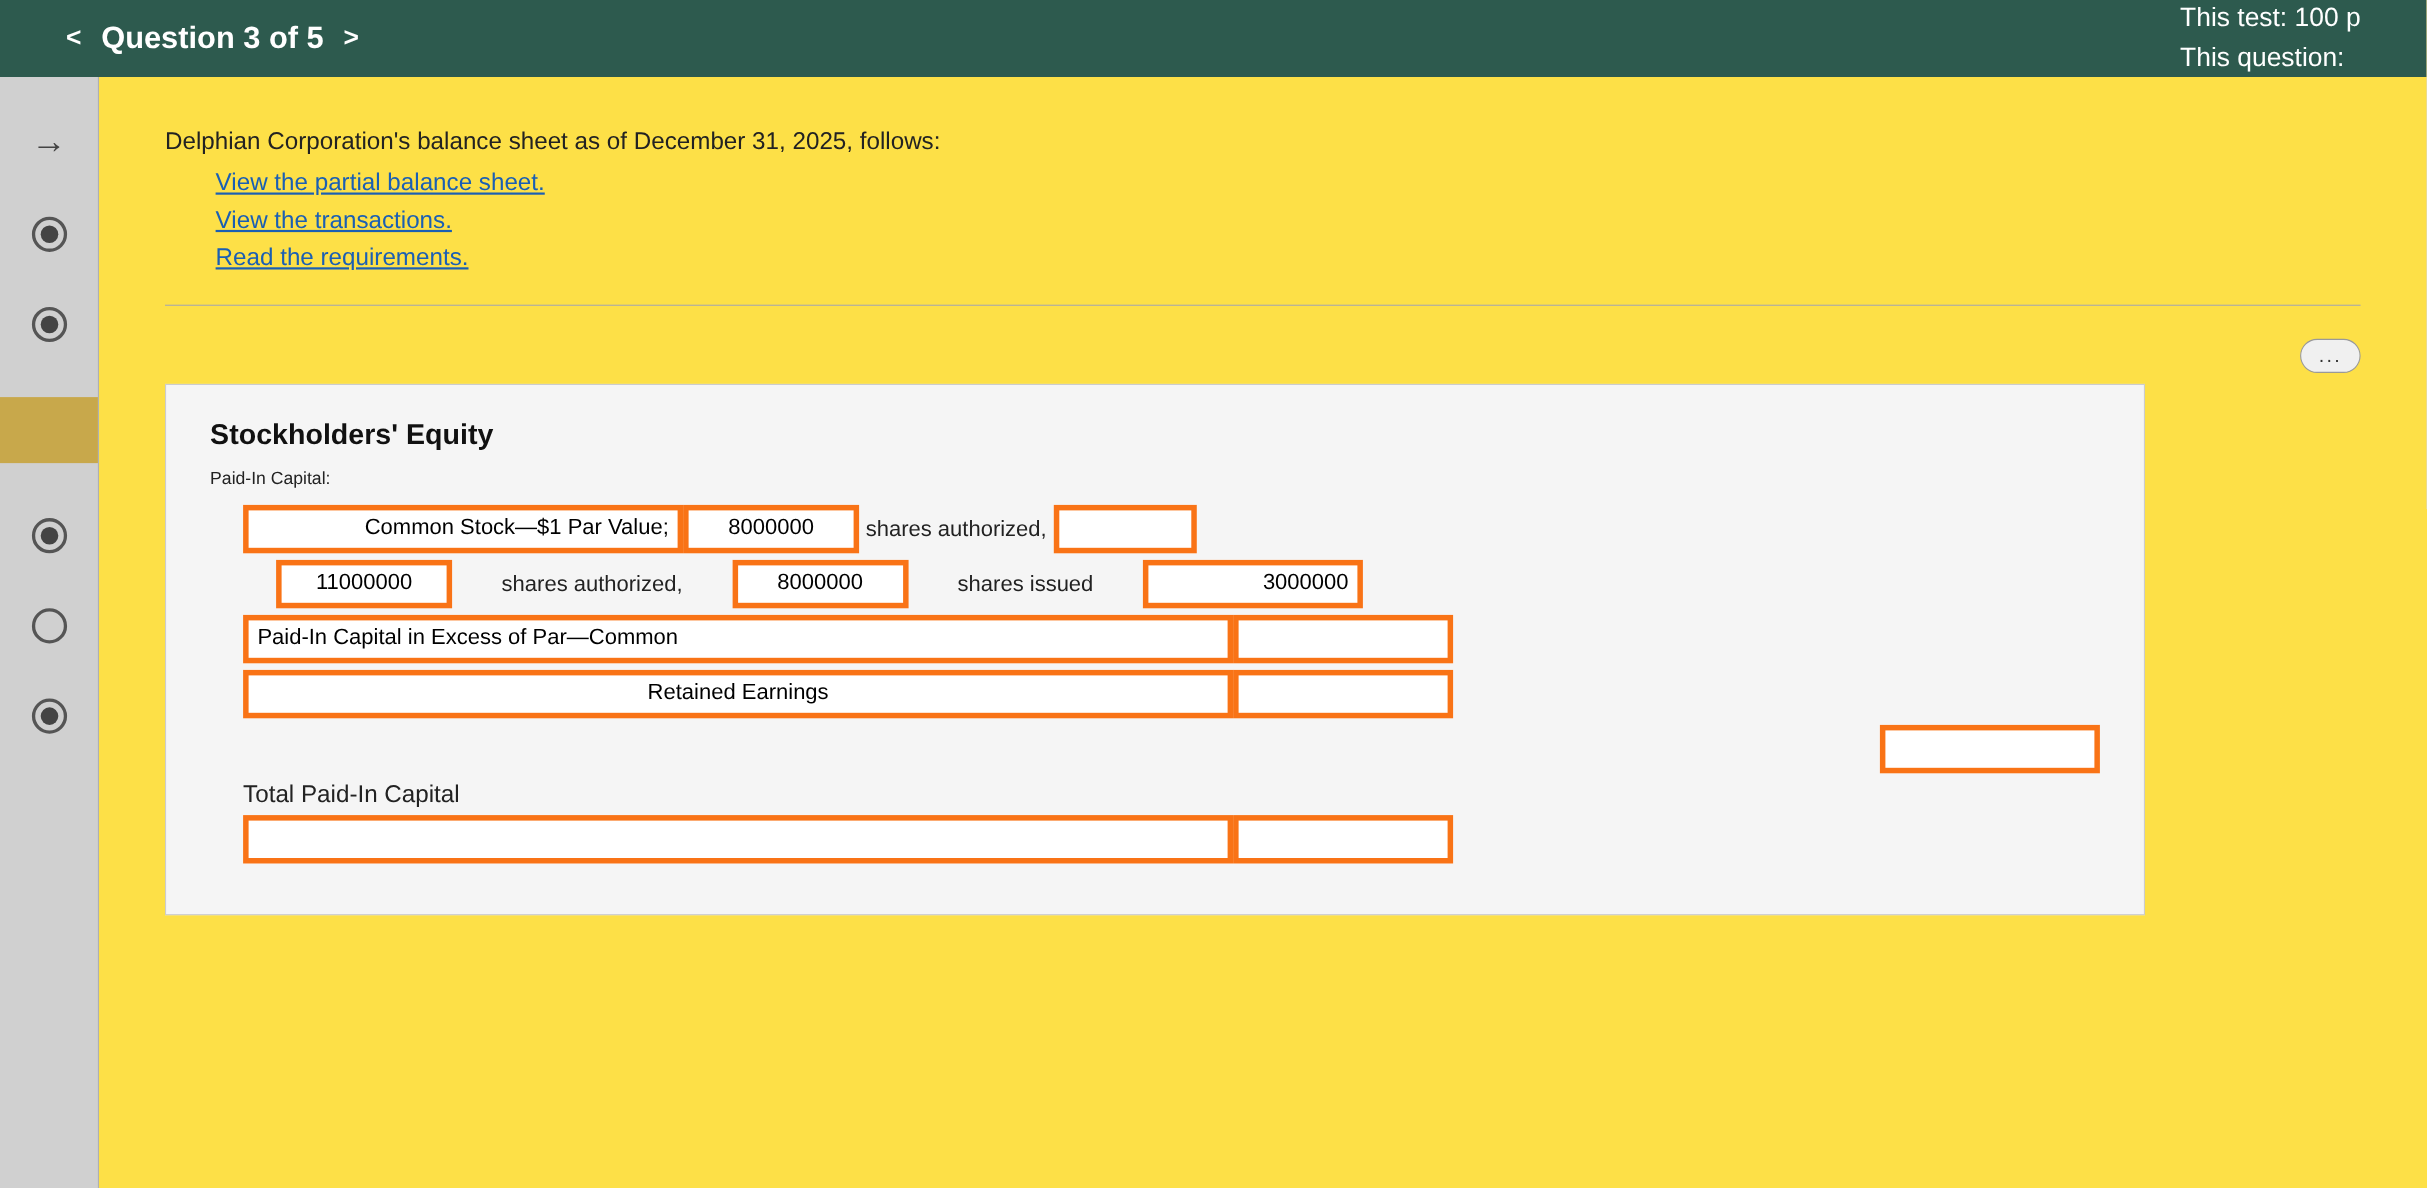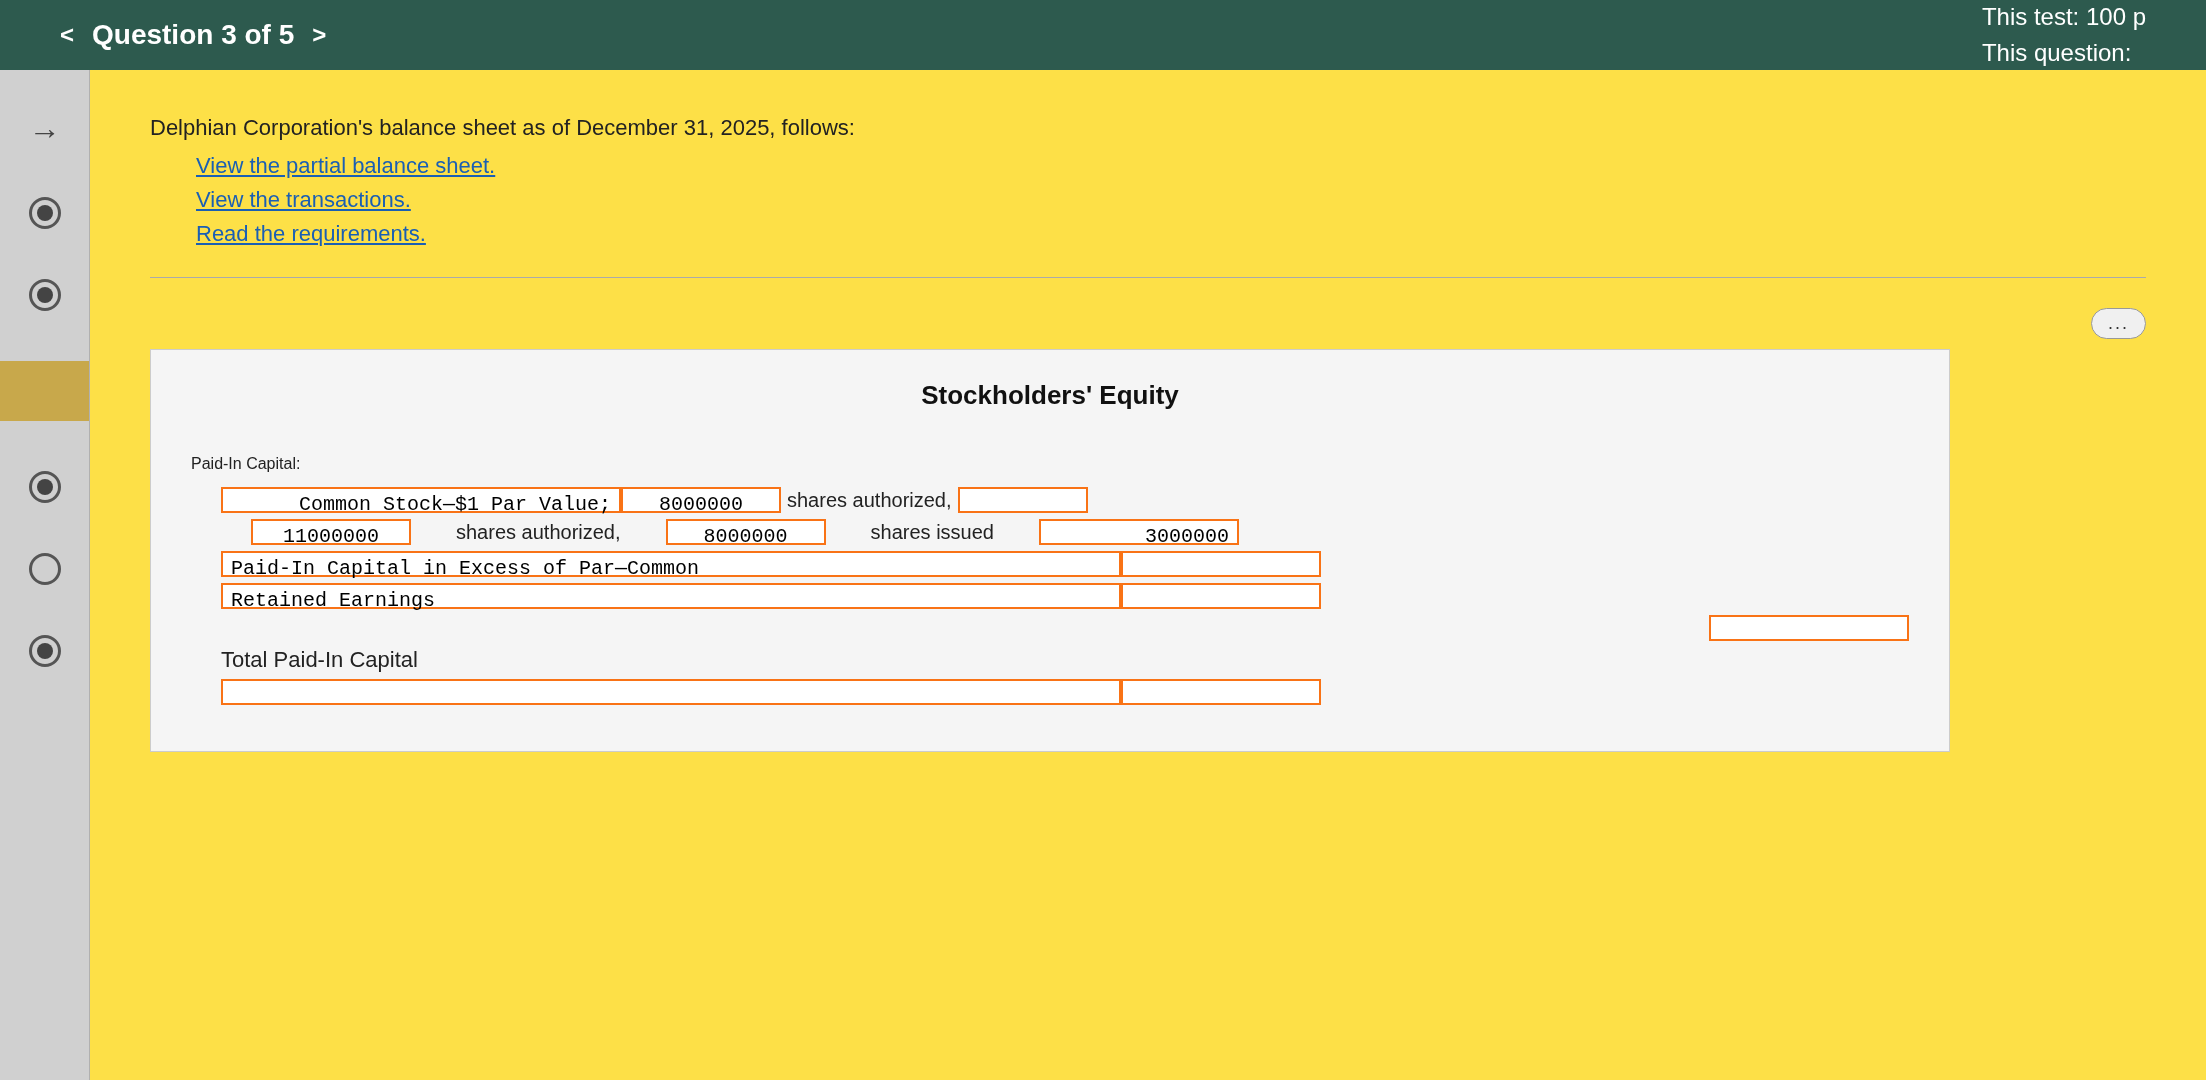--- a/index.html
+++ b/index.html
@@ -153,44 +153,43 @@
     
     .equity-container {
       background: #f5f5f5;
       border: 1px solid #ccc;
       padding: 30px 40px 40px 40px;
       margin-top: 10px;
       max-width: 1800px;
     }
 
     .equity-title {
-      text-align: center;
+      text-align: left;
       font-size: 26px;
       font-weight: bold;
-      margin-bottom: 44px;
+      margin-bottom: 16px;
       color: #111;
     }
 
     .section-label {
       font-size: 16px;
       color: #222;
       margin-bottom: 14px;
     }
 
     .cell-box {
-      border: 2px solid #f97316;
+      border: 5px solid #f97316;
       background: white;
       min-width: 80px;
-      height: 26px;
+      height: 44px;
       padding: 4px 8px;
       display: inline-block;
       text-align: right;
       vertical-align: middle;
       font-size: 20px;
-      font-family: Liberation Mono, monospace;
     }
 
     .cell-box.wide {
       min-width: 400px;
     }
 
     .cell-box.medium {
       min-width: 160px;
     }
 
@@ -300,21 +299,21 @@
         <span class="row-label" style="padding-left:6px; padding-right:6px;">shares issued</span>
         <span class="cell-box value">3000000</span>
       </div>
 
       <div class="equity-row indent">
         <span class="cell-box" style="min-width: 900px; text-align: left;">Paid-In Capital in Excess of Par—Common</span>
         <span class="cell-box input-blank"></span>
       </div>
 
       <div class="equity-row indent">
-        <span class="cell-box" style="min-width: 900px; text-align: left;">Retained Earnings</span>
+        <span class="cell-box" style="min-width: 900px; text-align: center;">Retained Earnings</span>
         <span class="cell-box input-blank"></span>
       </div>
 
       <div class="equity-row indent" style="justify-content: flex-end;">
         <span class="cell-box input-blank"></span>
       </div>
 
       <div class="equity-row indent">
         <span class="total-row-label" style="font-size:22px; padding-right: 10px;">Total Paid-In Capital</span>
       </div>

